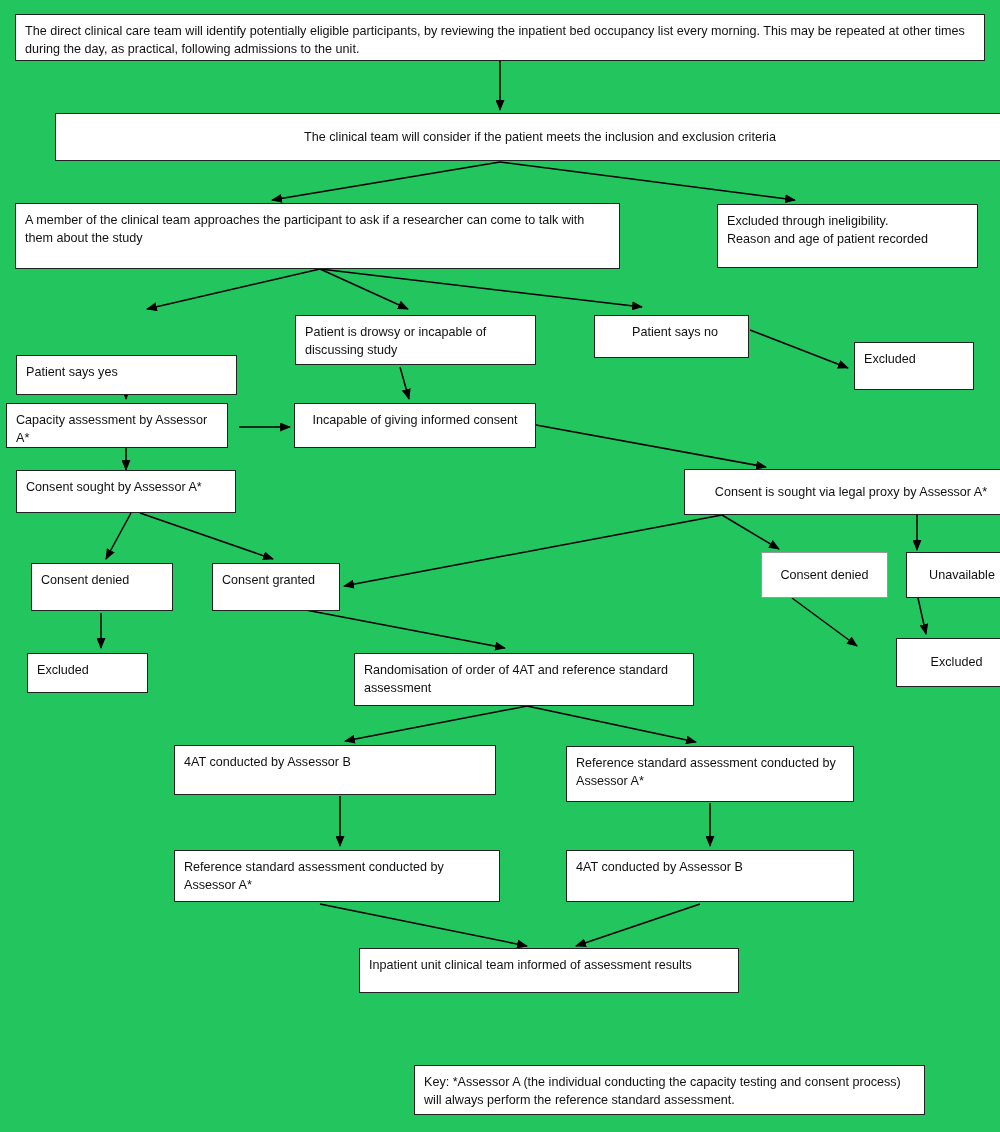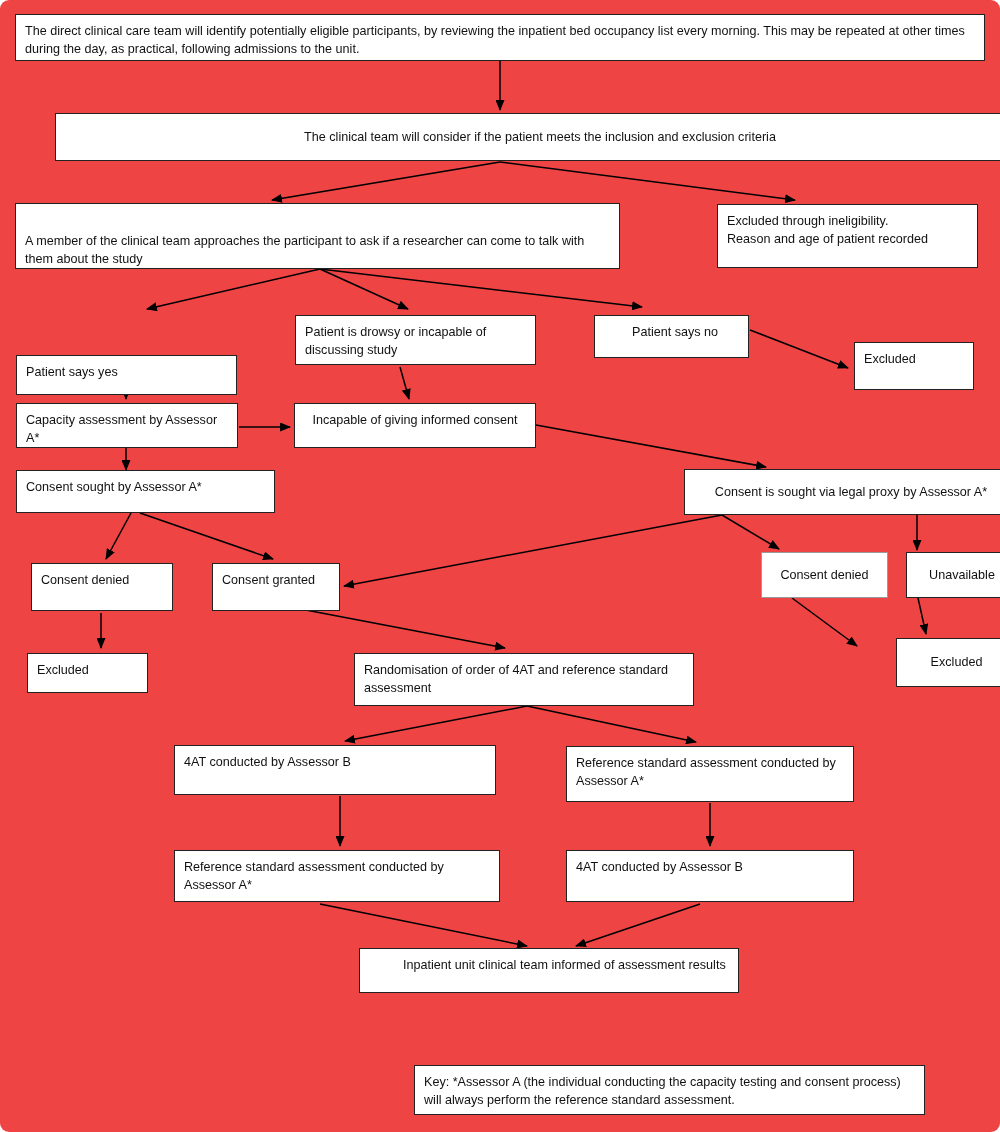--- a/index.html
+++ b/index.html
@@ -1,17 +1,17 @@
 <!DOCTYPE html>
 <html><head>
 <meta charset="utf-8">
 <style>
   html,body{margin:0;padding:0;background:#ffffff;}
   body{font-family:"Liberation Sans", sans-serif;}
-  #page{position:relative;width:1000px;height:1132px;background:#ef4444;overflow:hidden;border-radius:9px;}
+  #page{position:relative;width:1000px;height:1132px;background:#22c55e;overflow:hidden;}
   #edges{position:absolute;left:0;top:0;width:1000px;height:1132px;pointer-events:none;}
   .node{position:absolute;box-sizing:border-box;background:#ffffff;border:1.6px solid #222222;
         display:flex;align-items:flex-start;}
   .node.center{align-items:center;justify-content:center;text-align:center;margin-left:40px;}
   .node .txt{display:block;font-size:12.6px;line-height:1.45;color:#111111;padding:7px 9px 0 9px;
              white-space:pre-line;}
   .node.center .txt{padding:0 10px;}
   .node.grey{border-color:#9a9a9a;}
   .node.thin{border-width:1.3px;}
 </style>
@@ -85,21 +85,21 @@
   </svg>
 
   <div class="node" style="left:15px;top:14px;width:970px;height:47px;">
     <span class="txt">The direct clinical care team will identify potentially eligible participants, by reviewing the inpatient bed occupancy list every morning. This may be repeated at other times during the day, as practical, following admissions to the unit.</span>
   </div>
 
   <div class="node center" style="left:15px;top:113px;width:970px;height:48px;">
     <span class="txt">The clinical team will consider if the patient meets the inclusion and exclusion criteria</span>
   </div>
 
-  <div class="node" style="left:15px;top:203px;width:605px;height:66px;align-items:flex-end;">
+  <div class="node" style="left:15px;top:203px;width:605px;height:66px;">
     <span class="txt">A member of the clinical team approaches the participant to ask if  a researcher can come to talk with them about the study</span>
   </div>
 
   <div class="node" style="left:717px;top:204px;width:261px;height:64px;">
     <span class="txt">Excluded through ineligibility.
 Reason and age of patient recorded</span>
   </div>
 
   <div class="node" style="left:16px;top:315px;width:221px;height:40px;margin-top:40px;">
     <span class="txt">Patient says yes</span>
@@ -110,29 +110,29 @@
   </div>
 
   <div class="node" style="left:594px;top:315px;width:155px;height:43px;padding-left:28px;">
     <span class="txt">Patient says no</span>
   </div>
 
   <div class="node" style="left:854px;top:342px;width:120px;height:48px;">
     <span class="txt">Excluded</span>
   </div>
 
-  <div class="node" style="left:16px;top:403px;width:222px;height:45px;">
+  <div class="node" style="left:6px;top:403px;width:222px;height:45px;">
     <span class="txt">Capacity assessment by Assessor A*</span>
   </div>
 
   <div class="node" style="left:294px;top:403px;width:242px;height:45px;justify-content:center;">
     <span class="txt">Incapable of giving informed consent</span>
   </div>
 
-  <div class="node" style="left:16px;top:470px;width:259px;height:43px;">
+  <div class="node" style="left:16px;top:470px;width:220px;height:43px;">
     <span class="txt">Consent sought by Assessor A*</span>
   </div>
 
   <div class="node center" style="left:644px;top:469px;width:334px;height:46px;">
     <span class="txt">Consent is sought via legal proxy by Assessor A*</span>
   </div>
 
   <div class="node" style="left:31px;top:563px;width:142px;height:48px;">
     <span class="txt">Consent denied</span>
   </div>
@@ -170,21 +170,21 @@
   </div>
 
   <div class="node" style="left:174px;top:850px;width:326px;height:52px;">
     <span class="txt">Reference standard assessment conducted by Assessor A*</span>
   </div>
 
   <div class="node" style="left:566px;top:850px;width:288px;height:52px;">
     <span class="txt">4AT conducted by Assessor B</span>
   </div>
 
-  <div class="node thin" style="left:359px;top:948px;width:380px;height:45px;padding-left:34px;">
+  <div class="node thin" style="left:359px;top:948px;width:380px;height:45px;">
     <span class="txt">Inpatient unit clinical team informed of assessment results</span>
   </div>
 
   <div class="node" style="left:414px;top:1065px;width:511px;height:50px;">
     <span class="txt">Key: *Assessor A (the individual conducting the capacity testing and consent process) will always perform the reference standard assessment.</span>
   </div>
 
 </div>
 
 </body></html>

